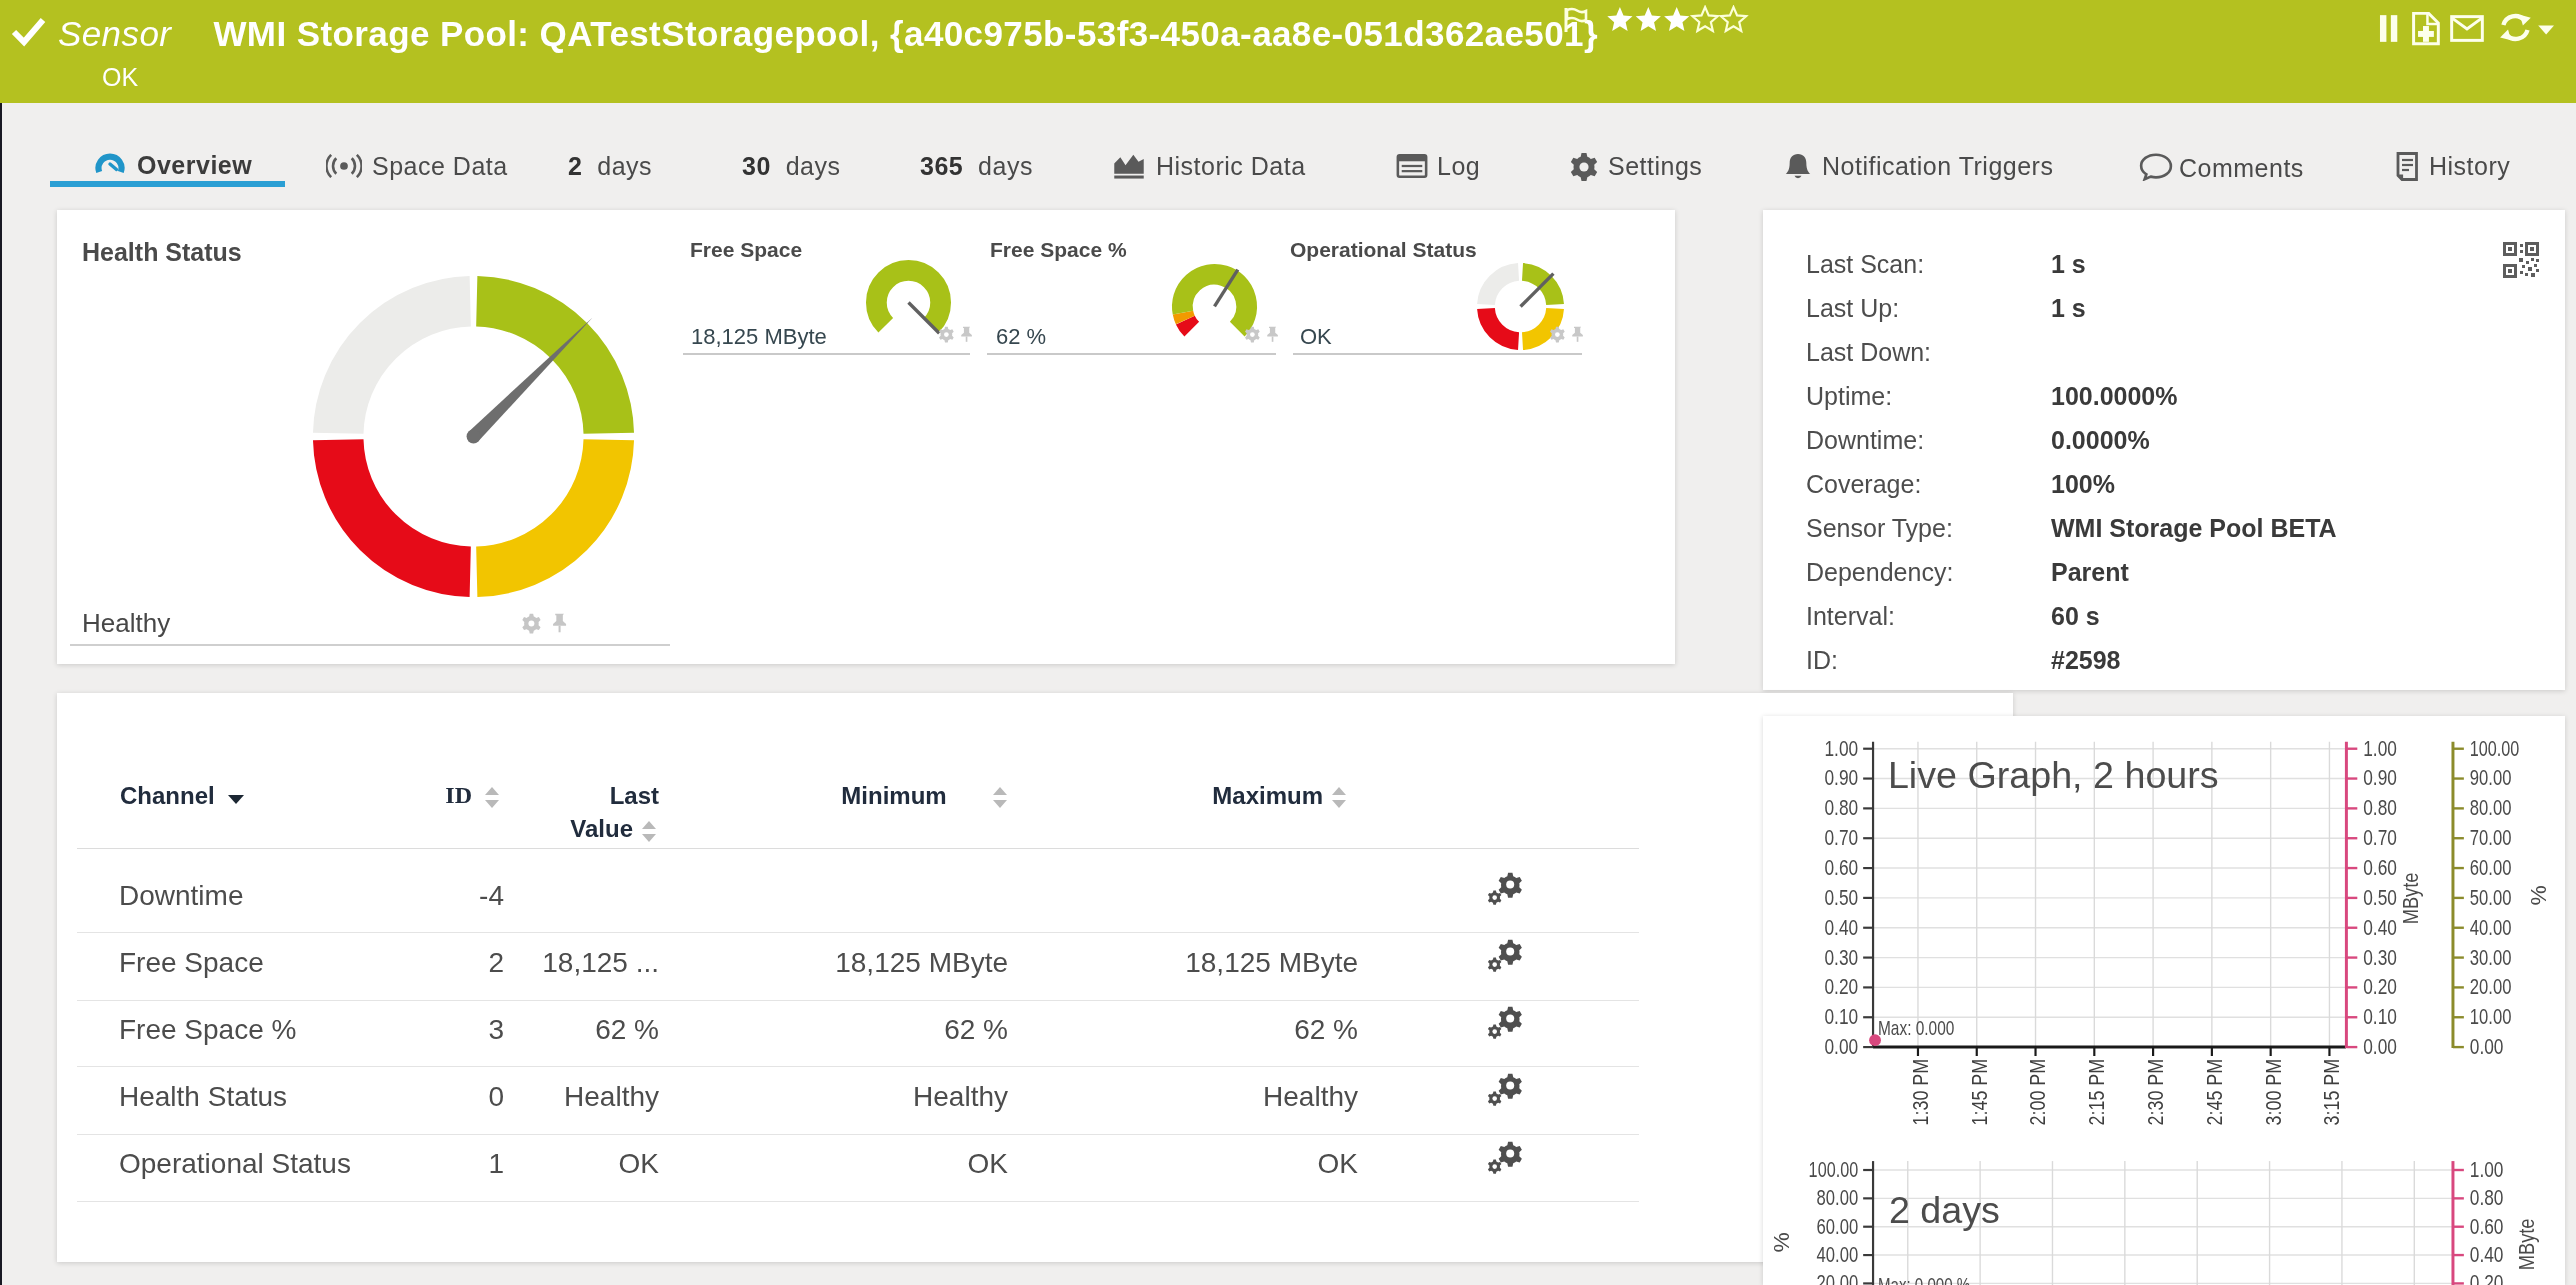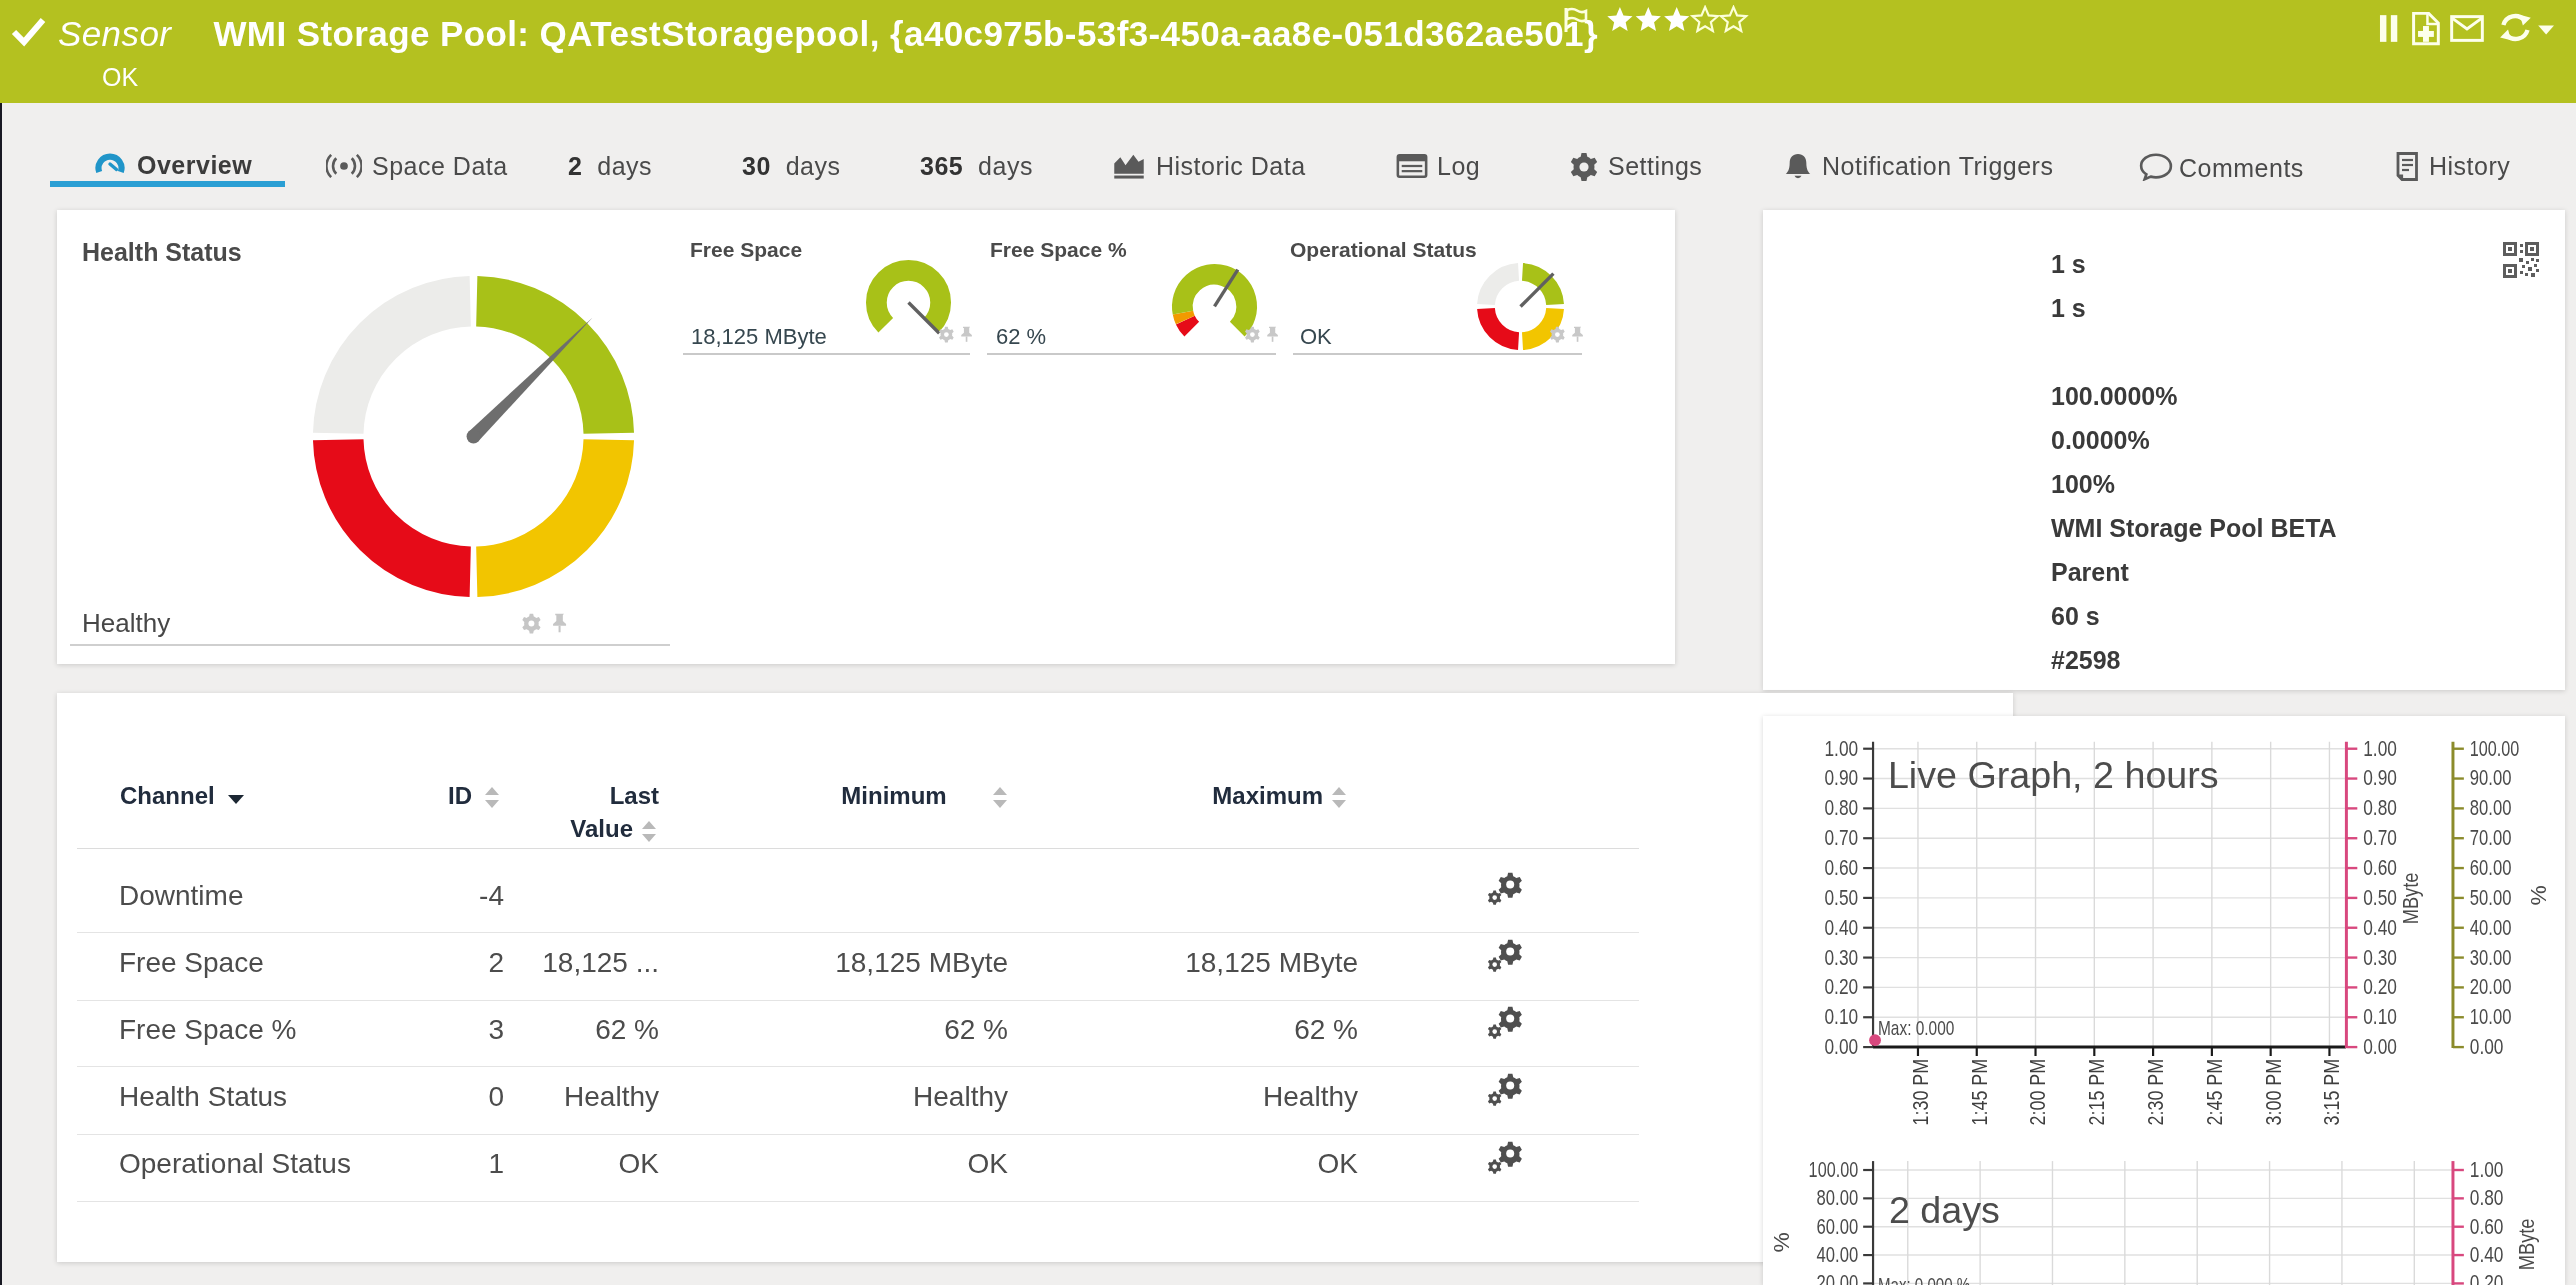--- a/index.html
+++ b/index.html
@@ -217,20 +217,32 @@
       <g transform="translate(20,0) scale(0.6)">
         <path d="M 9 1 L 21 1 L 19.5 3 L 19.5 11 L 24 15 L 24 17.5 L 6 17.5 L 6 15 L 10.5 11 L 10.5 3 L 9 3 Z"></path>
         <rect x="13.6" y="17.5" width="2.8" height="9"></rect>
       </g>
     </g>
   </svg>
   <div class="hairline" style="left:1236px;top:143px;width:289px;background:#c9c9c9;"></div>
 </div>
 
 <div class="panel" style="left:1763px;top:210px;width:802px;height:480px;" id="p2">
+  <div class="abs" style="left:43px;top:32px;font-size:25px;color:#4d4d4d;line-height:44px;">
+    <div>Last Scan:</div>
+      <div>Last Up:</div>
+      <div>Last Down:</div>
+      <div>Uptime:</div>
+      <div>Downtime:</div>
+    <div>Coverage:</div>
+      <div>Sensor Type:</div>
+      <div>Dependency:</div>
+      <div>Interval:</div>
+      <div>ID:</div>
+  </div>
   <div class="abs" style="left:288px;top:32px;font-size:25px;font-weight:700;color:#3a3a3a;line-height:44px;">
     <div>1 s</div>
       <div>1 s</div>
       <div>&nbsp;</div>
       <div>100.0000%</div>
       <div>0.0000%</div>
     <div>100%</div>
       <div>WMI Storage Pool BETA</div>
       <div>Parent</div>
       <div>60 s</div>
@@ -262,21 +274,21 @@
   </svg>
 </div>
 
 <div class="panel" style="left:57px;top:693px;width:1956px;height:569px;" id="p3">
 
   <div class="abs" style="top:89px;left:0;width:100%;font-size:24px;font-weight:700;color:#212c3d;">
     <span class="abs" style="left:63px;">Channel</span>
     <svg class="abs" style="left:168px;top:10px;" width="22" height="14" viewBox="0 0 22 14">
         <path d="M 3 3 L 19 3 L 11 12 Z" fill="#1c2733"></path>
       </svg>
-    <span class="abs" style="left:387px;width:28px;text-align:right;">ID</span>
+    <span class="abs" style="left:387px;width:28px;text-align:right;font-family:Liberation Serif, serif;">ID</span>
     <span class="abs" style="left:496px;width:106px;text-align:right;">Last</span>
       <span class="abs" style="left:470px;width:106px;top:33px;text-align:right;">Value</span>
     <span class="abs" style="left:738px;width:198px;text-align:center;">Minimum</span>
     <span class="abs" style="left:1068px;width:198px;text-align:right;">Maximum</span>
     <svg class="abs" style="left:425px;top:2px;" width="20" height="30" viewBox="0 0 20 30">
         <g fill="#b9b9b9">
           <path d="M 3 11 L 17 11 L 10 3 Z"></path>
           <path d="M 3 16 L 17 16 L 10 24 Z"></path>
         </g>
       </svg>

